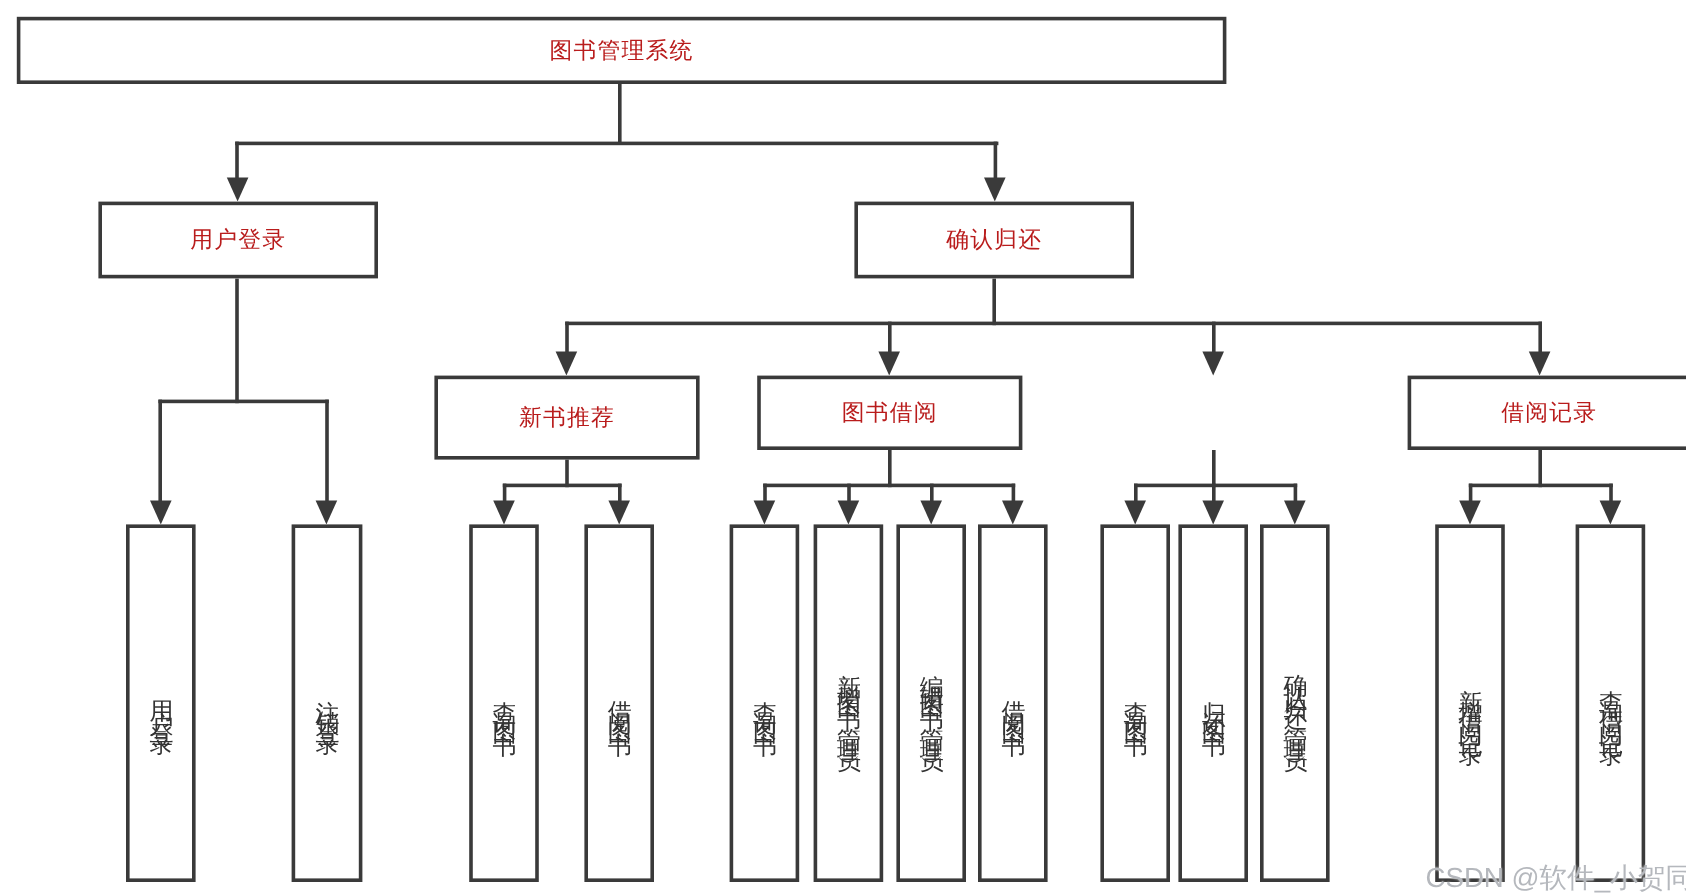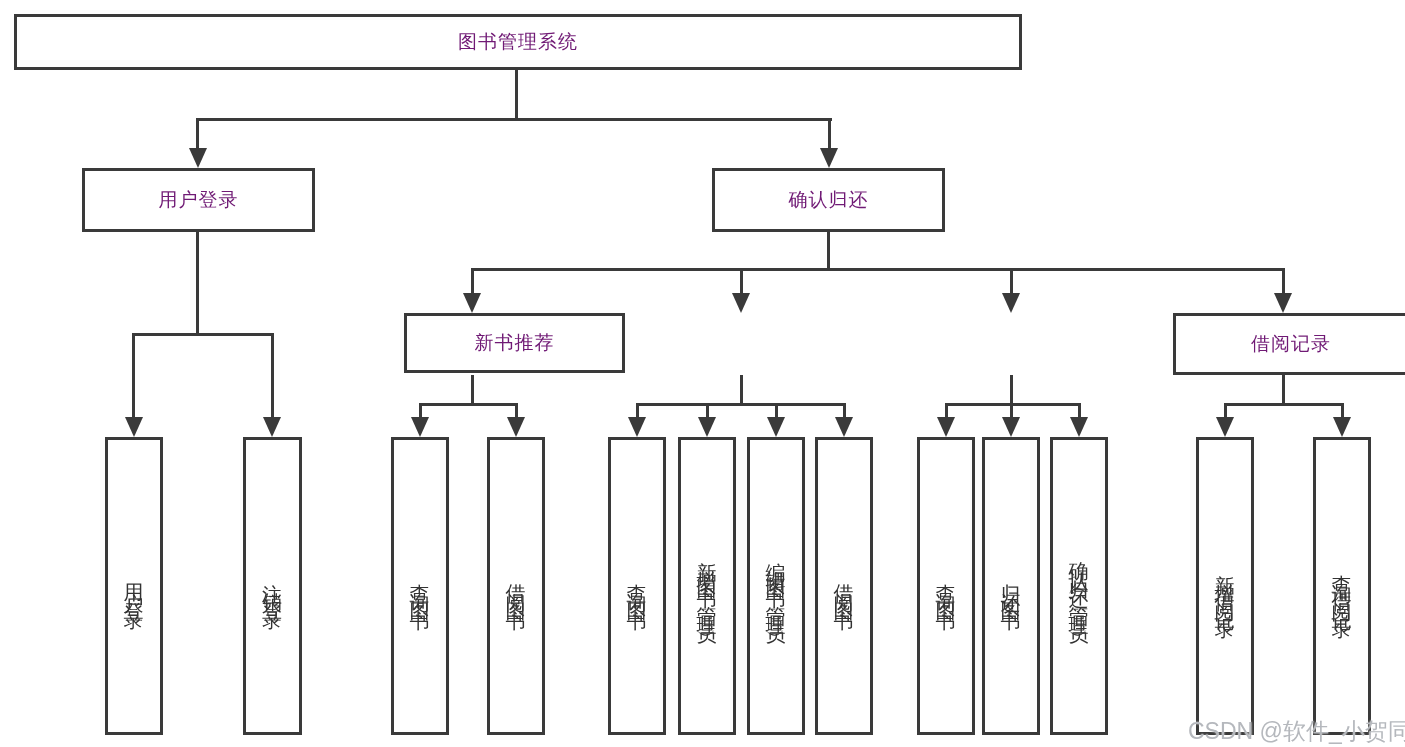--- a/index.html
+++ b/index.html
@@ -5,21 +5,21 @@
   html,body{margin:0;padding:0;background:#ffffff;}
   #canvas{
     position:relative;width:1405px;height:747px;background:#ffffff;overflow:hidden;
     font-family:"Liberation Sans","DejaVu Sans",sans-serif;color:#333333;
   }
   .box{
     position:absolute;box-sizing:border-box;background:#ffffff;
     border:3px solid #3a3a3a;display:flex;align-items:center;justify-content:center;
     z-index:2;
   }
-  .hlabel{font-size:19px;letter-spacing:1px;color:#701a75;white-space:nowrap;}
+  .hlabel{font-size:19px;letter-spacing:1px;color:#b91c1c;white-space:nowrap;}
   .vbox .vlabel{
     writing-mode:vertical-rl;text-orientation:mixed;
     font-size:20px;line-height:1;letter-spacing:9px;color:#333333;white-space:nowrap;
   }
   .vline{position:absolute;width:3px;background:#3a3a3a;z-index:1;}
   .hline{position:absolute;height:3px;background:#3a3a3a;z-index:1;}
   .arrowhead{
     position:absolute;width:0;height:0;z-index:1;
     border-left:9px solid transparent;border-right:9px solid transparent;
     border-top:20px solid #3a3a3a;
@@ -71,22 +71,25 @@
   <div class="hline" style="left:471px;top:268px;width:814px;"></div>
   <div class="vline" style="left:471px;top:268px;height:28px;"></div>
   <div class="arrowhead" style="left:463px;top:293px;"></div>
   <div class="vline" style="left:740px;top:268px;height:28px;"></div>
   <div class="arrowhead" style="left:732px;top:293px;"></div>
   <div class="vline" style="left:1010px;top:268px;height:28px;"></div>
   <div class="arrowhead" style="left:1002px;top:293px;"></div>
   <div class="vline" style="left:1282px;top:268px;height:28px;"></div>
   <div class="arrowhead" style="left:1274px;top:293px;"></div>
 
-  <div class="box" style="left:362px;top:313px;width:221px;height:60px;margin-left:42px;">
+  <div class="box" style="left:362px;top:313px;width:221px;height:70px;">
     <span class="hlabel">新书推荐</span>
+  </div>
+  <div class="box" style="left:631px;top:313px;width:221px;height:62px;">
+    <span class="hlabel">图书借阅</span>
   </div>
   <div class="box" style="left:1173px;top:313px;width:236px;height:62px;">
     <span class="hlabel">借阅记录</span>
   </div>
 
   <div class="vline" style="left:471px;top:375px;height:31px;"></div>
   <div class="hline" style="left:419px;top:403px;width:99px;"></div>
   <div class="vline" style="left:419px;top:403px;height:17px;"></div>
   <div class="arrowhead" style="left:411px;top:417px;"></div>
   <div class="vline" style="left:515px;top:403px;height:17px;"></div>

